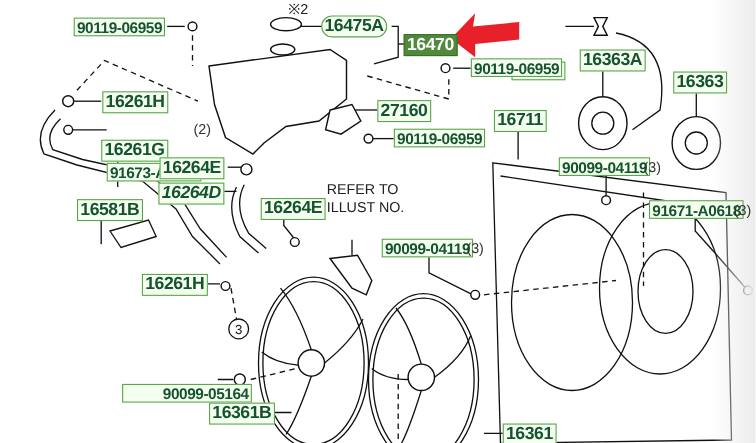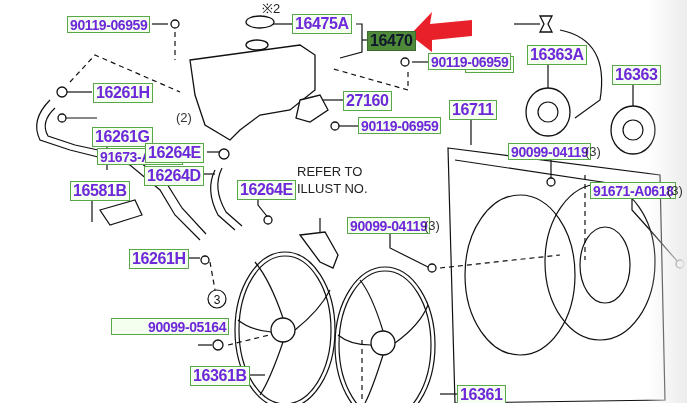--- a/index.html
+++ b/index.html
@@ -1,21 +1,21 @@
 <!DOCTYPE html>
 <html><head>
 <meta charset="utf-8">
 <style>
   html,body{margin:0;padding:0;}
   body{width:687px;height:403px;overflow:hidden;position:relative;background:#ffffff;font-family:"Liberation Sans",sans-serif;}
   #diagram{position:absolute;left:0;top:0;width:687px;height:403px;}
   .edge-fade{position:absolute;right:0;top:0;width:40px;height:403px;background:linear-gradient(to right,rgba(240,240,240,0),#ececec);pointer-events:none;}
-  .lbl{position:absolute;height:17px;line-height:17px;padding:0 2px;border:1.5px solid #5aa64a;background:#f4fff0;color:#6d28d9;font-weight:bold;font-size:14px;letter-spacing:-0.4px;white-space:nowrap;cursor:pointer;box-sizing:border-box;}
+  .lbl{position:absolute;height:17px;line-height:17px;padding:0 2px;border:1.5px solid #5aa64a;background:#f4fff0;color:#14532d;font-weight:bold;font-size:14px;letter-spacing:-0.4px;white-space:nowrap;cursor:pointer;box-sizing:border-box;}
   .lbl.big{font-size:16px;height:20px;line-height:18px;}
-  .lbl.hl{background:#4f8a3a;color:#0f172a;border-color:#3b6e2c;}
+  .lbl.hl{background:#4f8a3a;color:#ffffff;border-color:#3b6e2c;}
   .qty{position:absolute;font-size:13px;color:#333;height:17px;line-height:17px;}
   .note{position:absolute;font-size:13px;color:#222;line-height:17px;}
   svg .ln{stroke:#111;stroke-width:1.2;fill:none;}
   svg .dash{stroke:#111;stroke-width:1.2;fill:none;stroke-dasharray:5 4;}
   svg .part{stroke:#111;stroke-width:1.3;fill:#fff;}
 </style>
 </head>
 <body>
 
 <div id="diagram">
@@ -140,40 +140,40 @@
 
 <span class="note" style="left:262px;top:0px;">※2</span>
 
 <div class="note" style="left:297px;top:163px;">
   <div>REFER TO</div>
   <div>ILLUST NO.</div>
 </div>
 
 
 <span class="lbl" style="left:67px;top:16px;">90119-06959</span>
-<span class="lbl big" style="left:292px;top:14px;">16475A</span>
+<span class="lbl big" style="left:292px;top:14px;border-radius:10px;">16475A</span>
 <span class="lbl big hl" style="left:367px;top:31px;">16470</span>
 <span class="lbl" style="left:465px;top:16px;margin-top:40px;">-1E360</span>
 <span class="lbl" style="left:428px;top:53px;">90119-06959</span>
 <span class="lbl big" style="left:527px;top:45px;">16363A</span>
 <span class="lbl big" style="left:612px;top:65px;">16363</span>
 <span class="lbl big" style="left:93px;top:83px;">16261H</span>
 <span class="lbl" style="left:97px;top:109px;margin-top:39px;">91673-A0616</span>
 <span class="qty" style="left:176px;top:109px;">(2)</span>
 <span class="lbl big" style="left:343px;top:91px;">27160</span>
 <span class="lbl" style="left:358px;top:117px;">90119-06959</span>
 <span class="lbl big" style="left:449px;top:100px;">16711</span>
 <span class="lbl big" style="left:92px;top:127px;">16261G</span>
 <span class="lbl big" style="left:145px;top:143px;">16264E</span>
 <span class="lbl" style="left:508px;top:143px;">90099-04119</span>
 <span class="qty" style="left:585px;top:143px;">(3)</span>
-<span class="lbl big" style="left:144px;top:166px;">16264D</span>
+<span class="lbl big" style="left:144px;top:166px;font-style:italic;">16264D</span>
 <span class="lbl big" style="left:70px;top:181px;">16581B</span>
 <span class="lbl big" style="left:237px;top:180px;">16264E</span>
 <span class="lbl" style="left:590px;top:182px;">91671-A0618</span>
 <span class="qty" style="left:667px;top:182px;">(3)</span>
 <span class="lbl" style="left:347px;top:217px;">90099-04119</span>
 <span class="qty" style="left:424px;top:217px;">(3)</span>
 <span class="lbl big" style="left:129px;top:249px;">16261H</span>
-<span class="lbl" style="left:111px;top:318px;padding-left:36px;">90099-05164</span>
+<span class="lbl" style="left:111px;top:349px;padding-left:36px;">90099-05164</span>
 <span class="lbl big" style="left:190px;top:366px;">16361B</span>
 <span class="lbl big" style="left:457px;top:385px;">16361</span>
 </div>
 
 </body></html>

